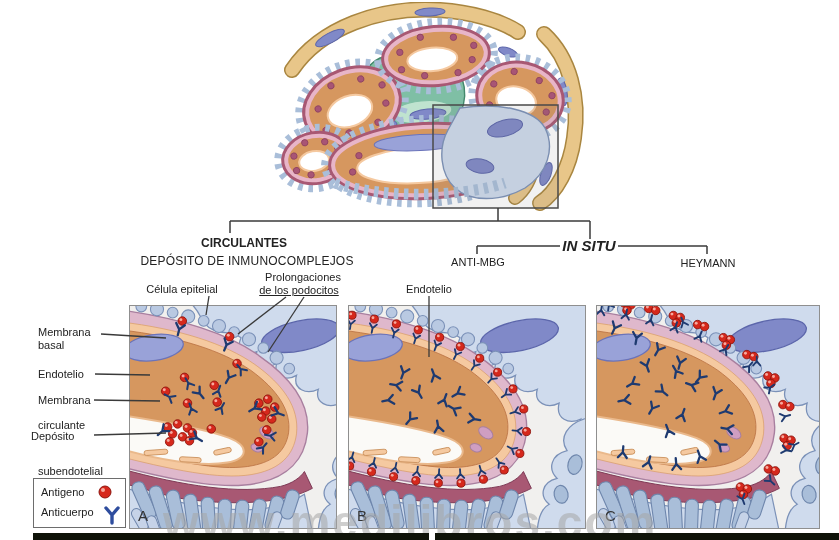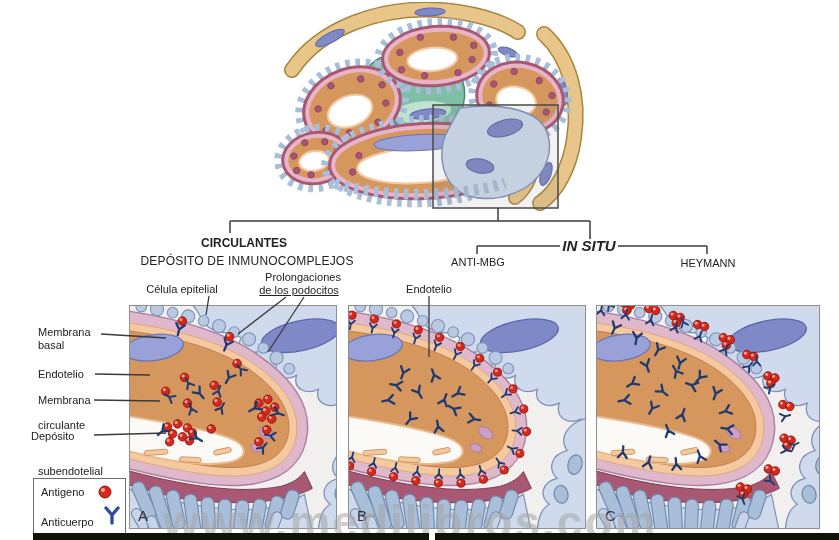--- a/index.html
+++ b/index.html
@@ -6,21 +6,21 @@
   #page{position:relative;width:839px;height:540px;background:#ffffff;overflow:hidden;
         font-family:"Liberation Sans", sans-serif;}
   .lbl{position:absolute;font-size:11px;color:#222;line-height:12.5px;white-space:nowrap;text-align:right;}
   .ctr{text-align:center;transform:translateX(-50%);}
   .bold{font-weight:bold;}
   .ital{font-style:italic;font-weight:bold;}
   .small-caps{font-size:10.5px;letter-spacing:.2px;}
   .panel{position:absolute;top:305px;height:222px;background:#f1f0ee;border:1.5px solid #8f8f8f;overflow:hidden;}
   .panel svg{position:absolute;left:0;top:0;}
   .panel-letter{position:absolute;left:8px;bottom:4px;font-size:15px;color:#333;z-index:5;}
-  #legend{position:absolute;left:33px;top:478px;width:93px;height:61px;background:#fff;
+  #legend{position:absolute;left:33px;top:478px;width:93px;height:50px;background:#fff;
           border:1.5px solid #6d6d6d;box-sizing:border-box;z-index:6;}
   .legend-row{position:absolute;left:7px;font-size:11px;color:#222;}
   #overlay{position:absolute;left:0;top:0;pointer-events:none;z-index:7;}
   #watermark{position:absolute;left:163px;top:495px;font-size:46px;font-weight:bold;
              letter-spacing:2px;color:rgba(165,165,165,0.55);z-index:8;white-space:nowrap;}
   .blackbar{position:absolute;top:533px;height:7px;background:#0f1309;z-index:9;}
 </style>
 </head>
 <body>
 
@@ -512,21 +512,21 @@
         <circle cx="150.32159347670756" cy="183.2110335482926" r="1.5" fill="#f6a99e"></circle>
         <circle cx="147.72159347670757" cy="190.1110335482926" r="4.3" fill="#d6281c" stroke="#8f150e" stroke-width="0.9"></circle>
         <circle cx="146.32159347670756" cy="188.7110335482926" r="1.5" fill="#f6a99e"></circle>
         <path d="M 0,6.5 L 0,0.5 M 0,0.5 L -4.5,-5 M 0,0.5 L 4.5,-5" transform="translate(146.72159347670757,194.6110335482926) rotate(339.25466897086585) scale(0.85)" fill="none" stroke="#1e3a70" stroke-width="2.3" stroke-linecap="round"></path>
       </svg>
     <div class="panel-letter">C</div>
   </div>
 
   <div id="legend">
     <div class="legend-row" style="top:7px;">Antigeno</div>
-    <div class="legend-row" style="top:37px;text-align:center;">Anticuerpo</div>
+    <div class="legend-row" style="top:27px;text-align:center;">Anticuerpo</div>
     <svg style="position:absolute;left:0;top:0;" width="93" height="50">
       <g>
         <circle id="lgA" cx="71" cy="13" r="6" fill="#d6281c" stroke="#8f150e"></circle>
           <circle id="lgAh" cx="69" cy="11" r="2" fill="#f6a99e"></circle>
       </g>
       <g>
         <path id="lgY" d="M 78,44 L 78,36 M 78,36 L 72,29 M 78,36 L 84,29" stroke="#2e4d9e" stroke-width="3.4" fill="none" stroke-linecap="round"></path>
       </g>
     </svg>
   </div>

